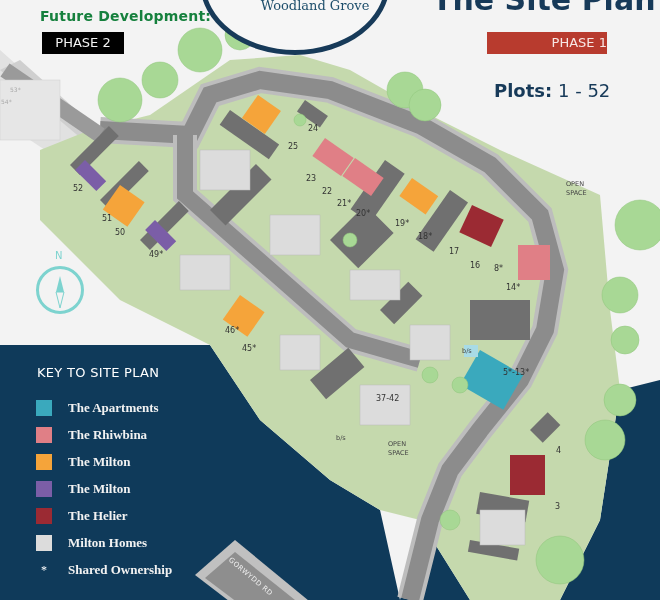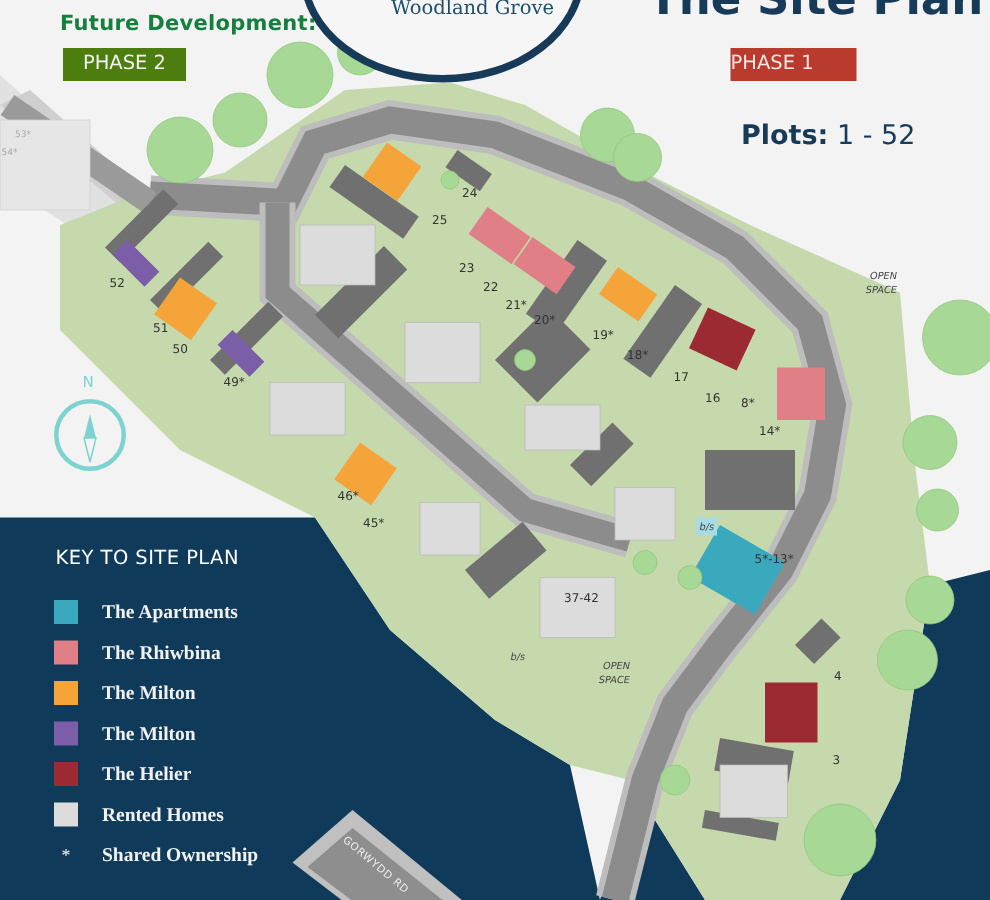--- a/index.html
+++ b/index.html
@@ -1,33 +1,33 @@
 <!DOCTYPE html>
 <html><head>
 <meta charset="utf-8">
 <style>
   html,body{margin:0;padding:0;}
   body{width:660px;height:600px;overflow:hidden;background:#f3f3f3;position:relative;font-family:"DejaVu Sans",sans-serif;}
   .abs{position:absolute;}
   #map{position:absolute;left:0;top:0;width:660px;height:600px;}
   .fd-title{left:40px;top:8px;font-size:14px;font-weight:bold;color:#15803d;letter-spacing:0.2px;}
-  .phase2{left:42px;top:32px;width:82px;height:22px;background:#4d7c0f;color:#f2f2f2;font-size:13px;line-height:22px;text-align:center;}
+  .phase2{left:42px;top:32px;width:82px;height:22px;background:#000000;color:#f2f2f2;font-size:13px;line-height:22px;text-align:center;}
   .logo{left:200px;top:-90px;width:180px;height:135px;border-radius:50%;border:5px solid #173a59;background:#f6f6f6;}
   .logo-text{left:250px;top:-2px;width:130px;font-family:"DejaVu Serif",serif;font-size:13px;color:#1d4e6b;text-align:center;}
   .title{left:432px;top:-18px;font-size:30px;font-weight:bold;color:#173a59;white-space:nowrap;}
-  .phase1{left:487px;top:32px;width:84px;height:22px;background:#b83b2e;color:#f7e7e4;font-size:13px;line-height:22px;text-align:left;}
+  .phase1{left:487px;top:32px;width:84px;height:22px;background:#b83b2e;color:#f7e7e4;font-size:13px;line-height:22px;text-align:right;padding-left:36px;}
   .plots{left:494px;top:67px;font-size:18px;color:#173a59;margin-top:13px;}
   .plots b{font-weight:bold;}
   .legend-title{left:37px;top:365px;font-size:13px;font-weight:normal;color:#fff;letter-spacing:0.3px;}
   .legend-item{position:absolute;left:36px;height:18px;display:flex;align-items:center;font-family:Liberation Serif, serif;}
   .sw{width:16px;height:16px;margin-right:16px;}
   .legend-label{font-size:13px;font-weight:bold;color:#f2f2f2;white-space:nowrap;}
   .star{width:16px;margin-right:16px;color:#fff;font-size:12px;text-align:center;}
   .plot-label{position:absolute;font-size:8px;color:#333;font-family:"DejaVu Sans",sans-serif;}
-  .small-label{position:absolute;font-size:6.5px;color:#444;text-align:right;line-height:9px;font-style:italic;}
+  .small-label{position:absolute;font-size:6.5px;color:#444;text-align:left;line-height:9px;}
   .compass{left:36px;top:266px;width:48px;height:48px;border:3px solid #7dd3cf;border-radius:50%;box-sizing:border-box;}
   .compass-n{left:55px;top:250px;font-size:10px;color:#7dd3cf;}
   .street{position:absolute;left:232px;top:556px;font-size:7px;color:#eee;transform:rotate(40deg);transform-origin:left top;letter-spacing:0.5px;}
 </style>
 </head>
 <body>
 
 <svg id="map" viewBox="0 0 660 600" xmlns="http://www.w3.org/2000/svg">
 
   <path d="M0 345 L210 345 L260 420 L330 480 L380 510 L400 600 L0 600 Z" fill="#0f3a5a"></path>
@@ -188,18 +188,18 @@
 <div class="legend-item" style="top:480px">
   <span class="sw" style="background:#7b5ea7"></span>
   <span class="legend-label">The Milton</span>
 </div>
 <div class="legend-item" style="top:507px">
   <span class="sw" style="background:#9b2a33"></span>
   <span class="legend-label">The Helier</span>
 </div>
 <div class="legend-item" style="top:534px">
   <span class="sw" style="background:#dcdcdc"></span>
-  <span class="legend-label">Rented Homes</span>
+  <span class="legend-label">Milton Homes</span>
 </div>
 <div class="legend-item" style="top:561px">
   <span class="star">*</span>
   <span class="legend-label">Shared Ownership</span>
 </div>
 
 </body></html>

